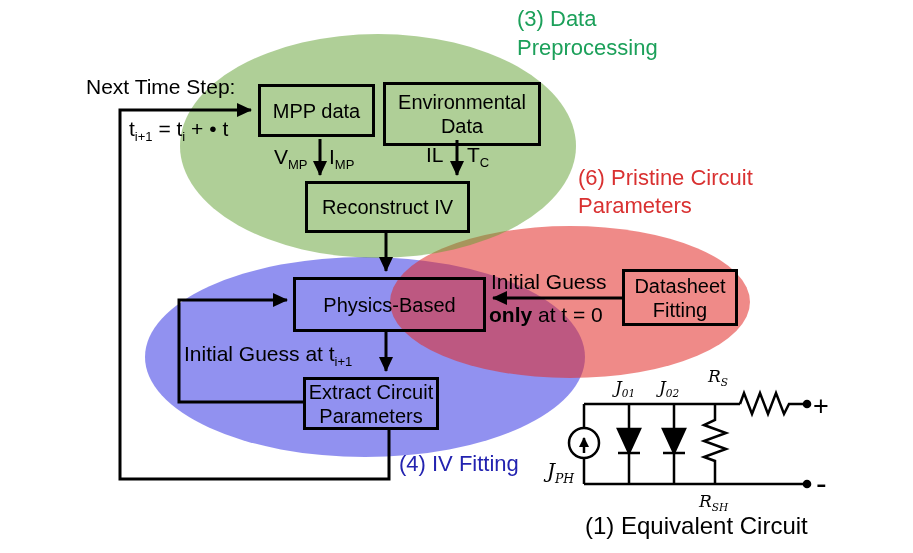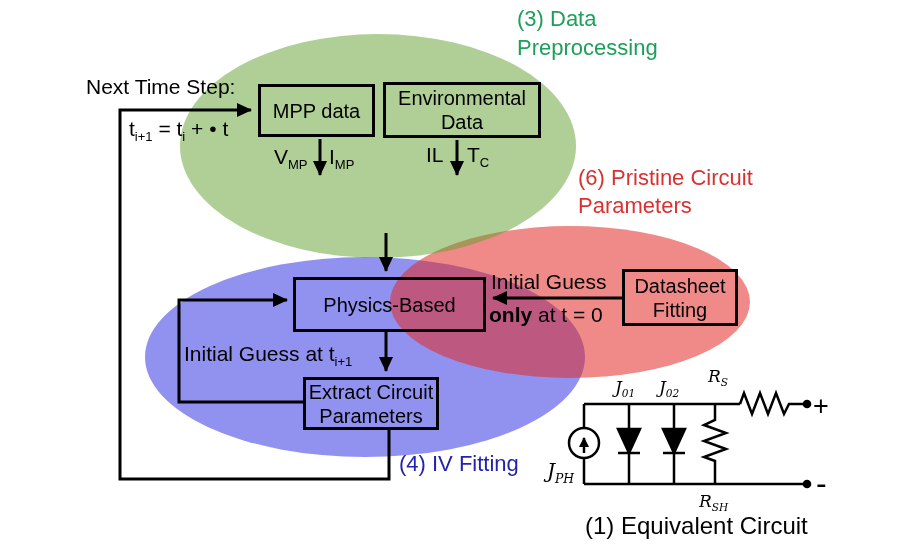--- a/index.html
+++ b/index.html
@@ -10,21 +10,21 @@
   #blue-ellipse {left:145px;top:257px;width:440px;height:200px;background:var(--blue-region);z-index:1;}
   #red-ellipse  {left:390px;top:226px;width:360px;height:152px;background:var(--red-region);z-index:2;}
   #green-ellipse{left:180px;top:34px;width:396px;height:224px;background:var(--green-region);z-index:3;}
 
   svg.overlay{position:absolute;left:0;top:0;z-index:5;}
 
   .box{position:absolute;border:3px solid #000;box-sizing:border-box;display:flex;
        flex-direction:column;align-items:center;justify-content:center;text-align:center;
        font-size:20px;line-height:1.2;z-index:6;background:transparent;}
   #box-mpp      {left:258px;top:84px; width:117px;height:53px;}
-  #box-env      {left:383px;top:82px; width:158px;height:56px;}
+  #box-env      {left:383px;top:82px; width:158px;height:64px;}
   #box-recon    {left:305px;top:181px;width:165px;height:52px;}
   #box-physics  {left:293px;top:277px;width:193px;height:55px;}
   #box-extract  {left:303px;top:377px;width:136px;height:53px;}
   #box-datasheet{left:622px;top:269px;width:116px;height:57px;}
 
   .lbl{position:absolute;z-index:6;white-space:nowrap;font-size:20px;line-height:1.2;}
   sub{font-size:0.62em;line-height:0;}
   .math{font-family:"DejaVu Serif",serif;font-style:italic;}
 
   #lbl-next-time  {left:86px; top:74px; font-size:21px;}
@@ -100,20 +100,23 @@
     </g>
   </svg>
 
   <div class="box" id="box-mpp">
     <span>MPP data</span>
   </div>
   <div class="box" id="box-env">
     <span>Environmental</span>
     <span>Data</span>
   </div>
+  <div class="box" id="box-recon">
+    <span>Reconstruct IV</span>
+  </div>
   <div class="box" id="box-physics">
     <span>Physics-Based</span>
   </div>
   <div class="box" id="box-extract">
     <span>Extract Circuit</span>
     <span>Parameters</span>
   </div>
   <div class="box" id="box-datasheet">
     <span>Datasheet</span>
     <span>Fitting</span>

